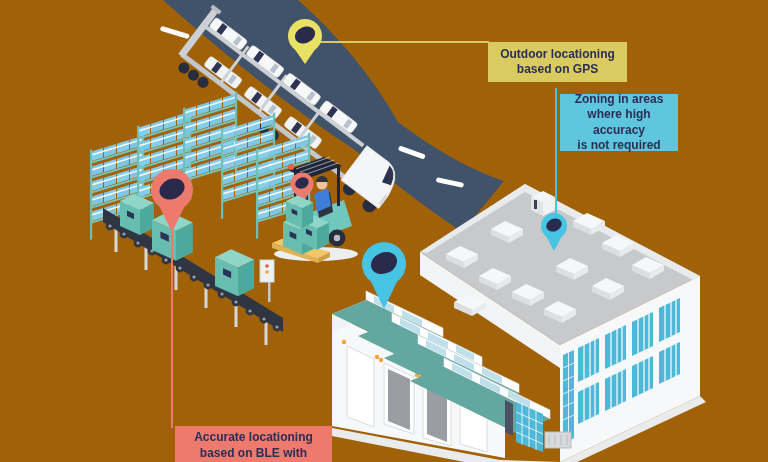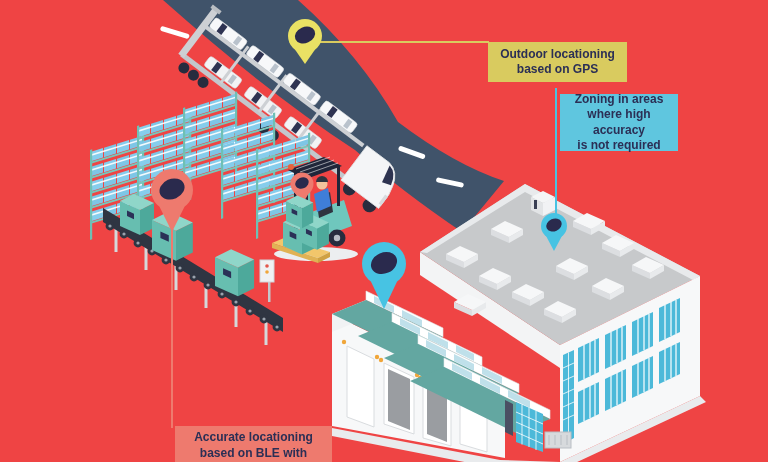--- a/index.html
+++ b/index.html
@@ -1,16 +1,16 @@
 <!DOCTYPE html>
 <html style="--navy: #2b2f55; --pin-inner: #2a2a4d; --road: #40536a; --teal-box: #6fc3b5; --rack-blue: #86cdec; --rack-frame: #79c6ba; --roof-gray: #c7c9cb; --saw-teal: #63a7a1; --window-blue: #4cb9d9; --pallet-yellow: #f2c66b; --forklift-teal: #6fc7bd; --belt-dark: #2f3542; --gps-bg: #d9cb5f; --gps-pin: #e9e164; --zoning-bg: #5fc6df; --zoning-pin: #47c3e3; --ble-bg: #ee7a6e; --ble-pin: #ee7a6e;"><head>
 <meta charset="utf-8">
 <style>
   html,body{margin:0;padding:0;background:#ffffff;}
-  .stage{position:relative;width:768px;height:462px;background:#ef4444;overflow:hidden;
+  .stage{position:relative;width:768px;height:462px;background:#a16207;overflow:hidden;
          font-family:"Liberation Sans", sans-serif;}
   .stage svg{position:absolute;left:0;top:0;}
   .callout{position:absolute;display:flex;align-items:center;justify-content:center;
            text-align:center;font-weight:bold;font-size:12px;line-height:1.28;
            color:var(--navy,#2b2f55);white-space:pre-line;box-sizing:border-box;padding:3px 6px;}
   .callout-gps{left:488px;top:42px;width:139px;height:40px;background:var(--gps-bg,#d9cb5f);}
   .callout-zoning{left:560px;top:94px;width:118px;height:57px;background:var(--zoning-bg,#5fc6df);}
   .callout-ble{left:175px;top:378px;width:157px;height:55px;background:var(--ble-bg,#ee7a6e);margin-top:48px;}
   .pin-gps{fill:var(--gps-pin,#e9e164);}
   .pin-zoning{fill:var(--zoning-pin,#47c3e3);}

